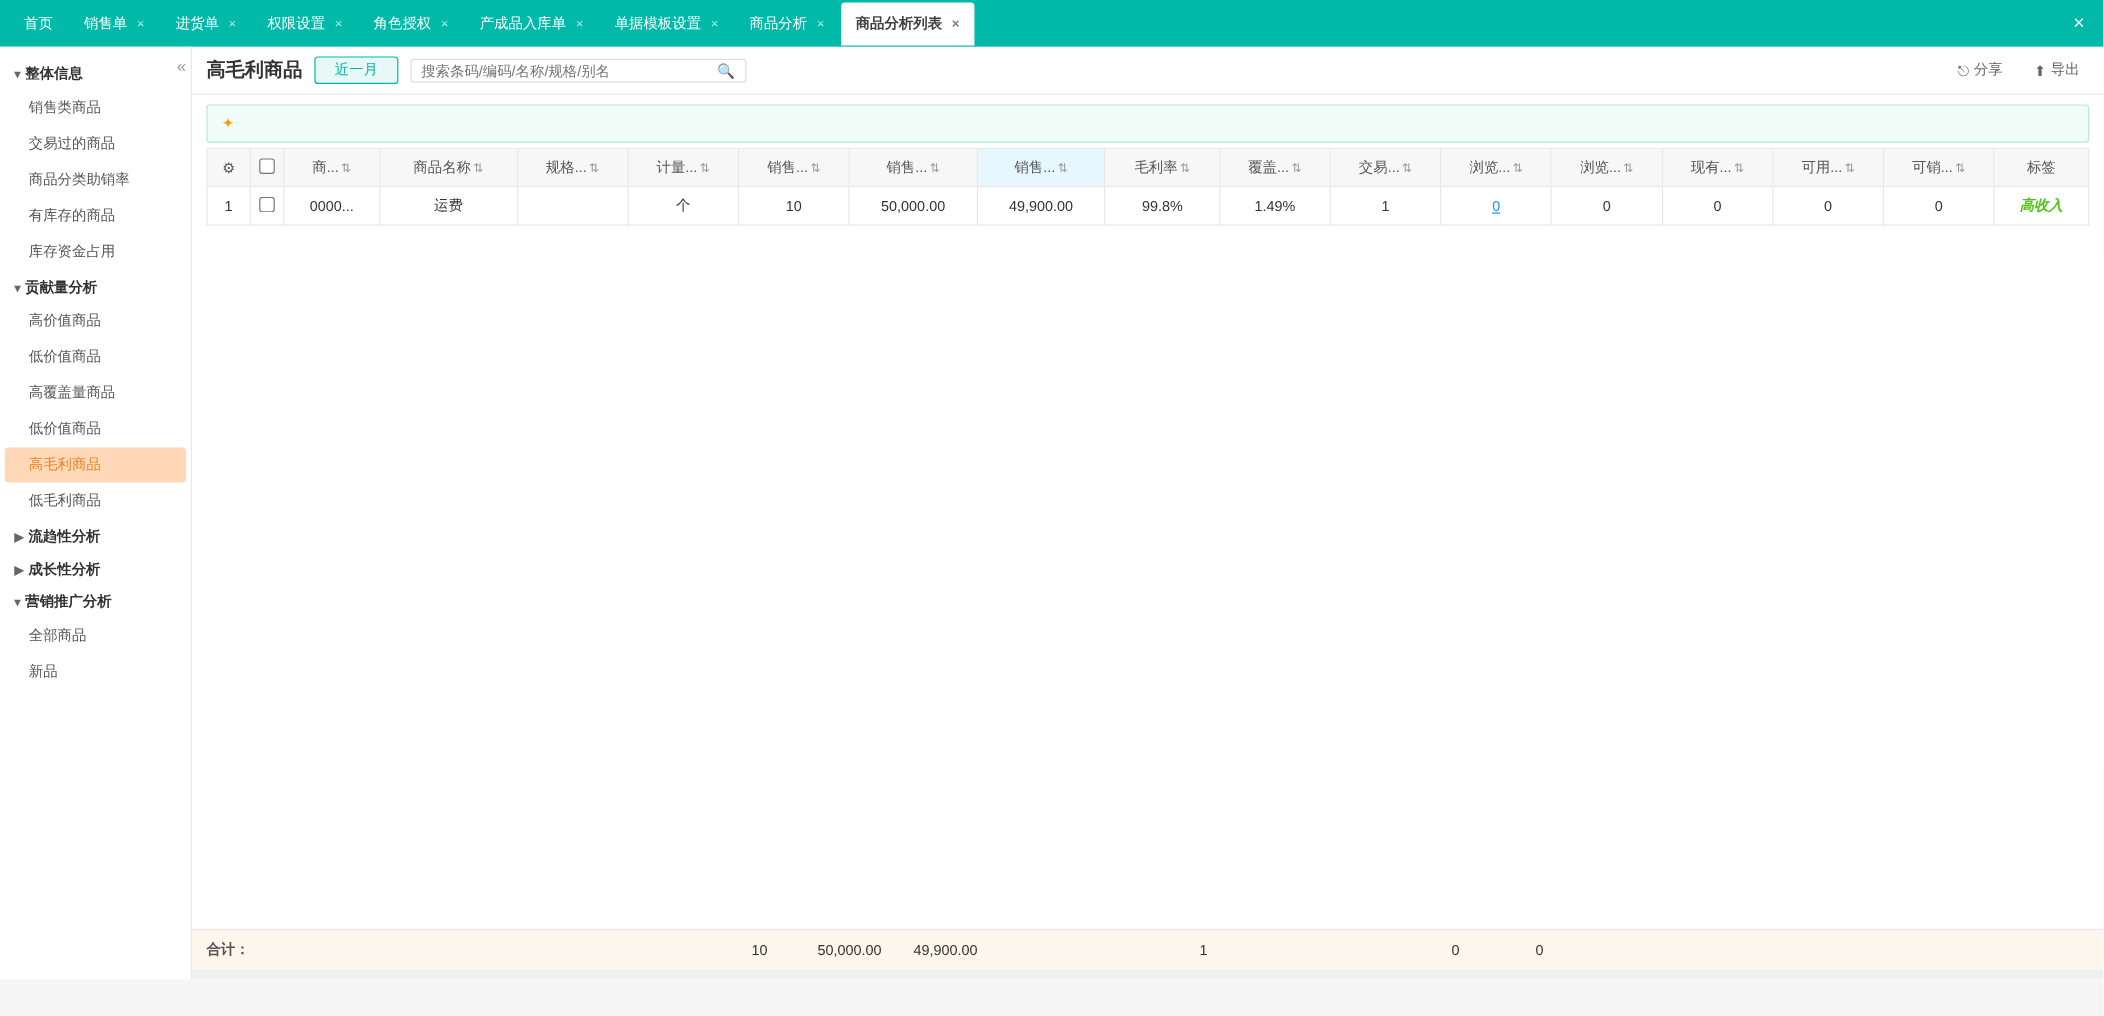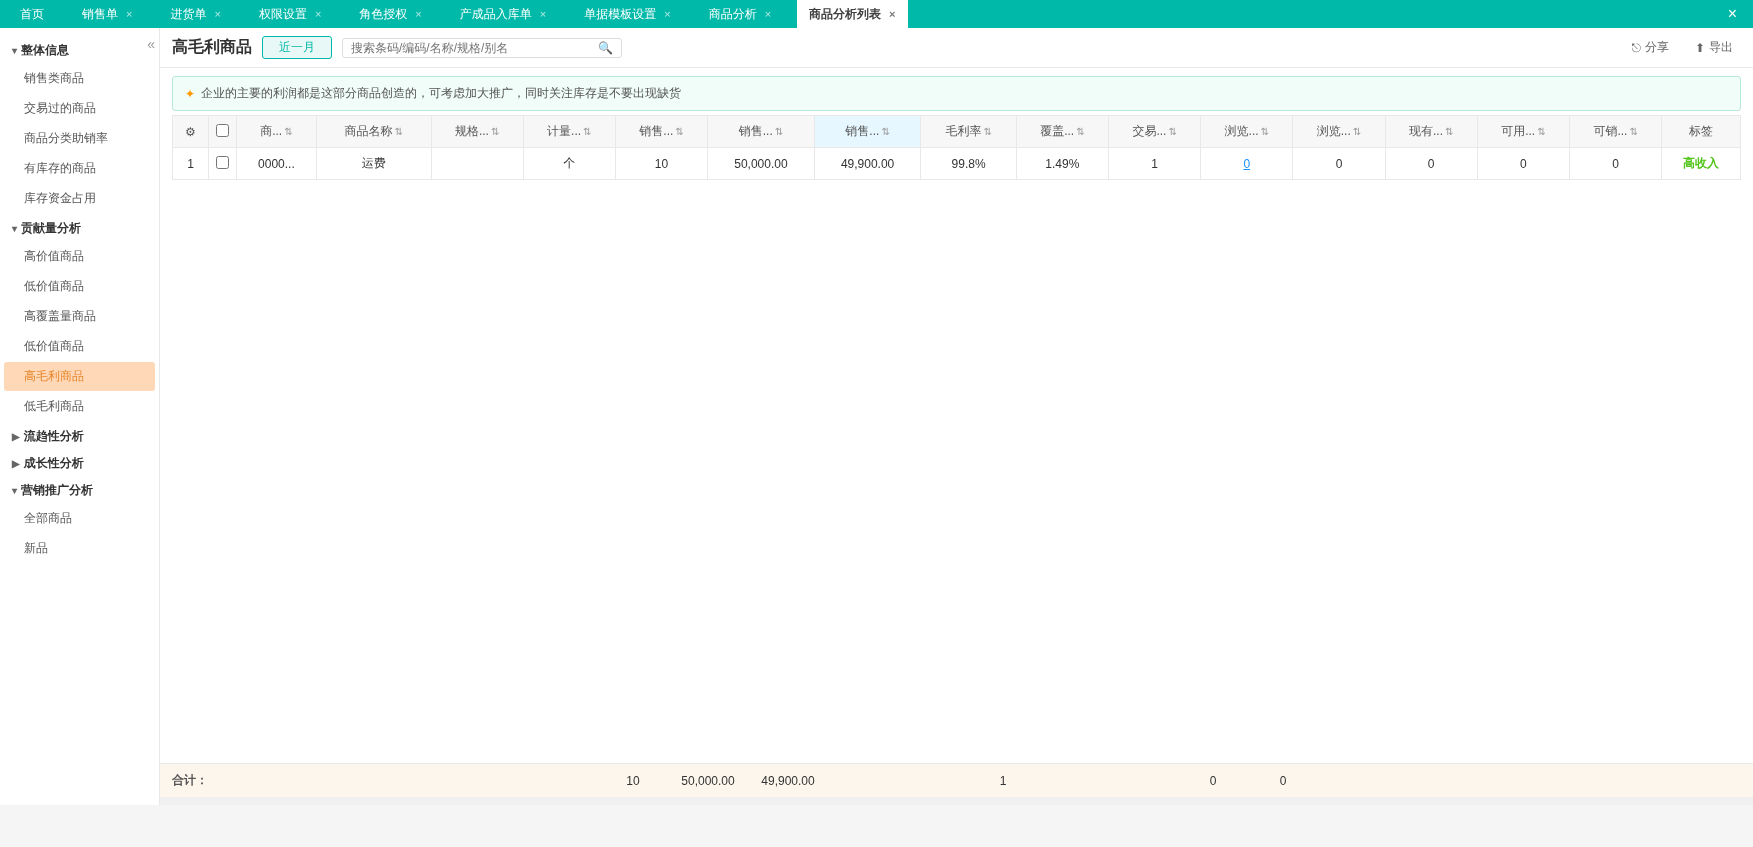--- a/index.html
+++ b/index.html
@@ -3,23 +3,23 @@
   <meta charset="utf-8">
   <style>
     * { box-sizing: border-box; margin: 0; padding: 0; font-family: 'Microsoft YaHei', Arial, sans-serif; font-size: 12px; }
     body { background: #f5f5f5; overflow: hidden; width: 1753px; height: 847px; }
 
     
     .top-nav {
       display: flex;
       align-items: center;
       background: #00b9a8;
-      height: 28px;
+      height: 39px;
       padding: 0 8px;
-      gap: 14px;
+      gap: 2px;
     }
     .nav-item {
       display: flex;
       align-items: center;
       gap: 4px;
       padding: 4px 12px;
       color: #fff;
       cursor: pointer;
       border-radius: 3px 3px 0 0;
       white-space: nowrap;
@@ -180,21 +180,21 @@
       gap: 2px;
     }
     th .sort-icon { color: #999; font-size: 10px; }
     td {
       border: 1px solid #e8e8e8;
       padding: 7px 6px;
       text-align: center;
       color: #333;
       white-space: nowrap;
     }
-    .tag-high { color: #52c41a; font-weight: bold; }
+    .tag-high { color: #52c41a; font-weight: bold; font-style: italic; }
     .link-cell { color: #1890ff; text-decoration: underline; cursor: pointer; }
 
     
     .footer-bar {
       height: 34px;
       background: #fdf6ed;
       border-top: 1px solid #e8e8e8;
       display: flex;
       align-items: center;
       padding: 0 12px;
@@ -348,21 +348,20 @@
         <span>分享</span>
       </div>
       <div class="action-btn">
         <span>⬆</span>
         <span>导出</span>
       </div>
     </div>
 
     <div class="info-bar">
       <span class="info-icon">✦</span>
-      <span>企业的主要的利润都是这部分商品创造的，可考虑加大推广，同时关注库存是不要出现缺货</span>
     </div>
 
     <div class="table-container">
       <table>
         <thead>
           <tr>
             <th style="width:36px">
               <div class="col-inner">⚙</div>
             </th>
             <th class="checkbox-th">

